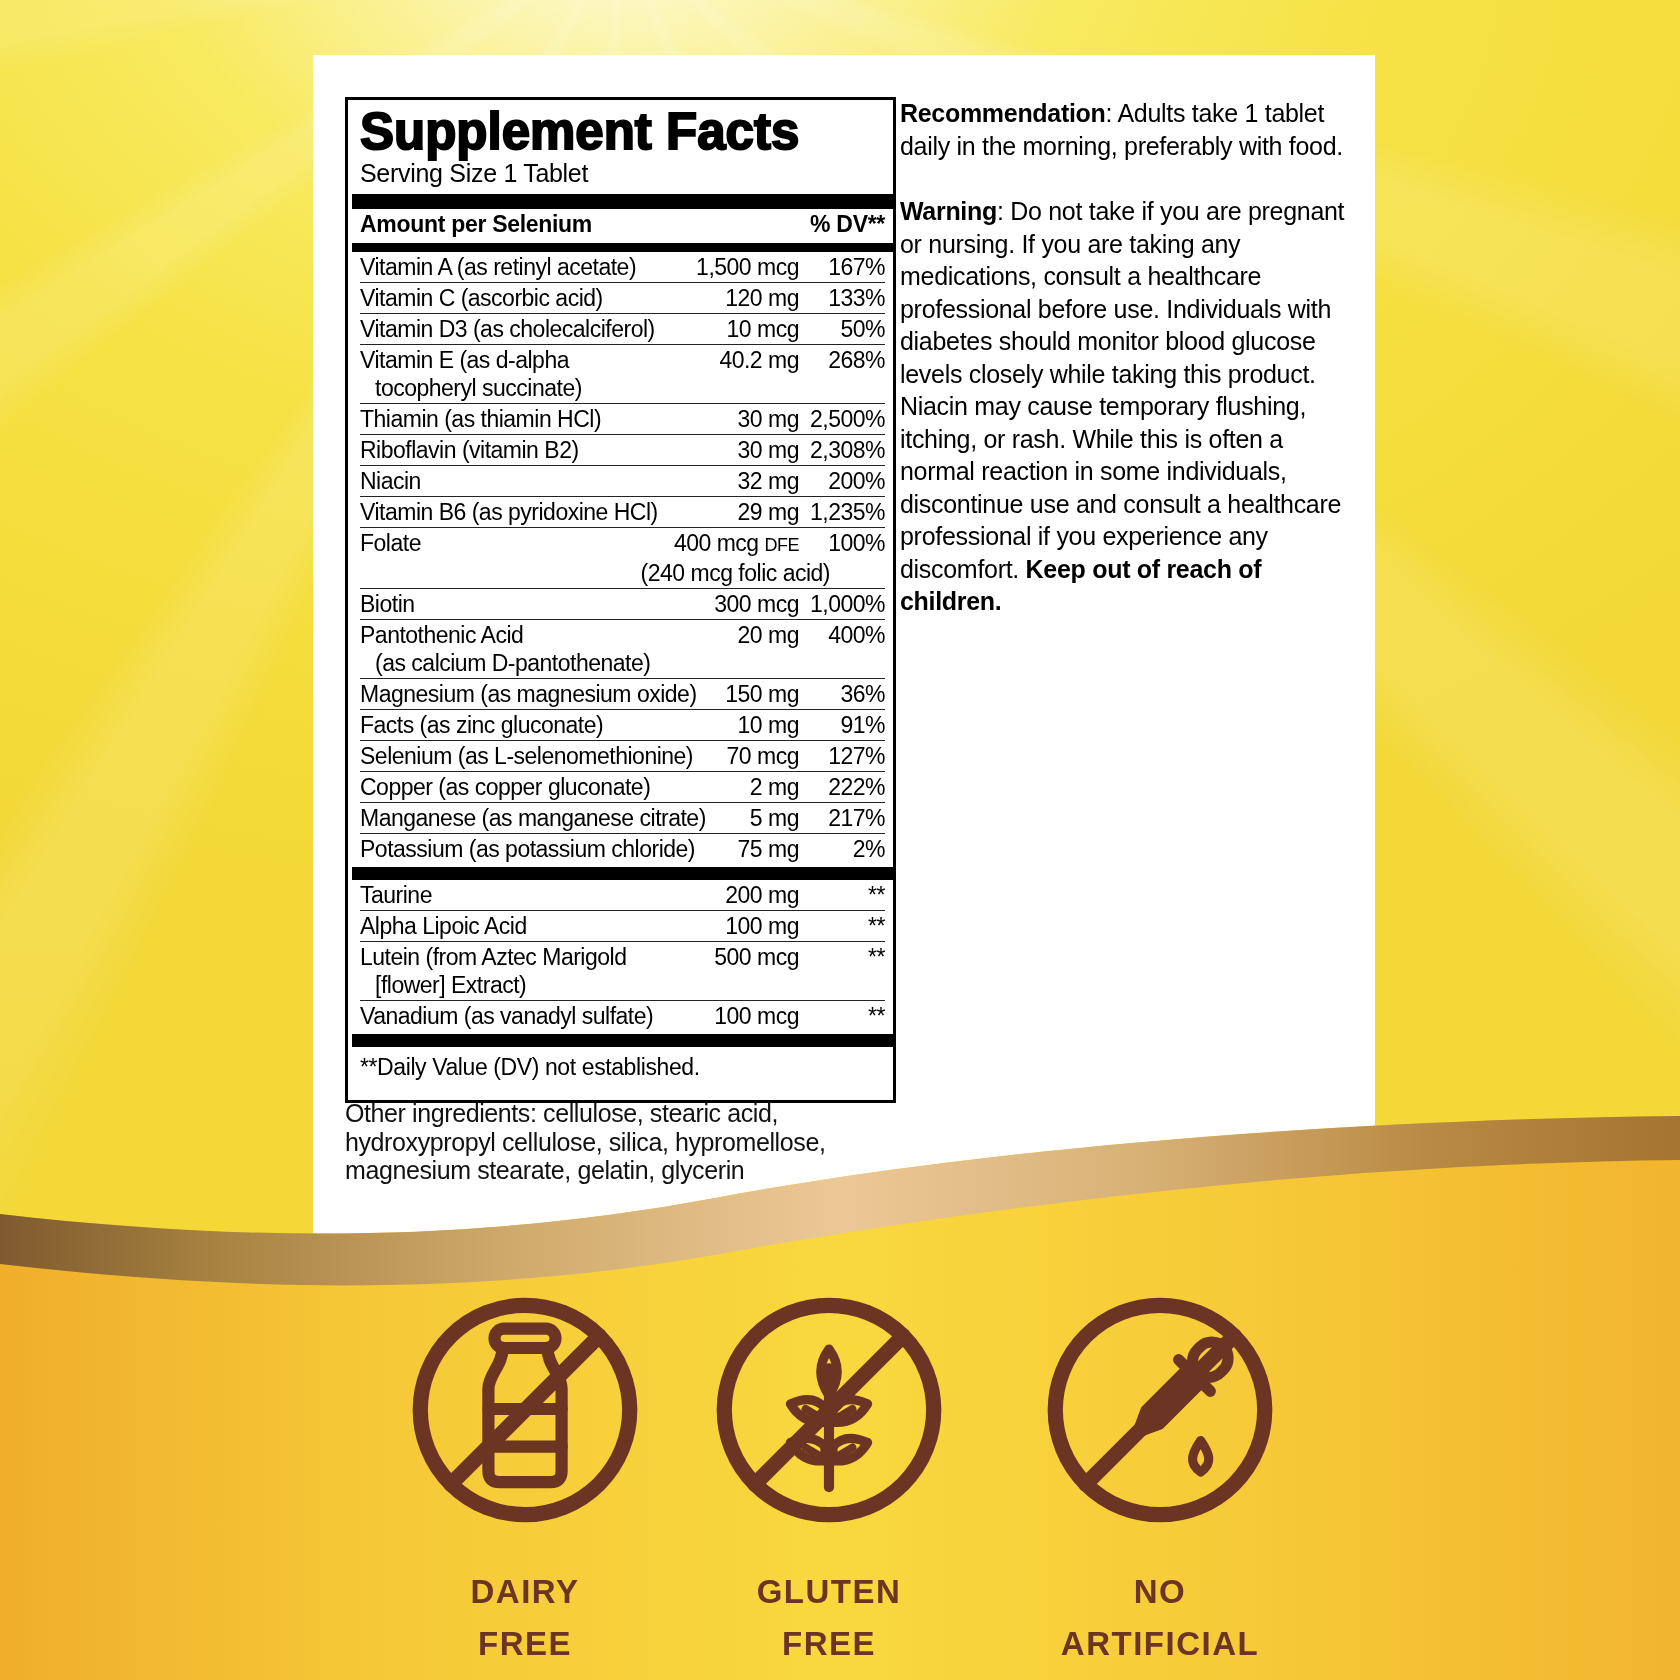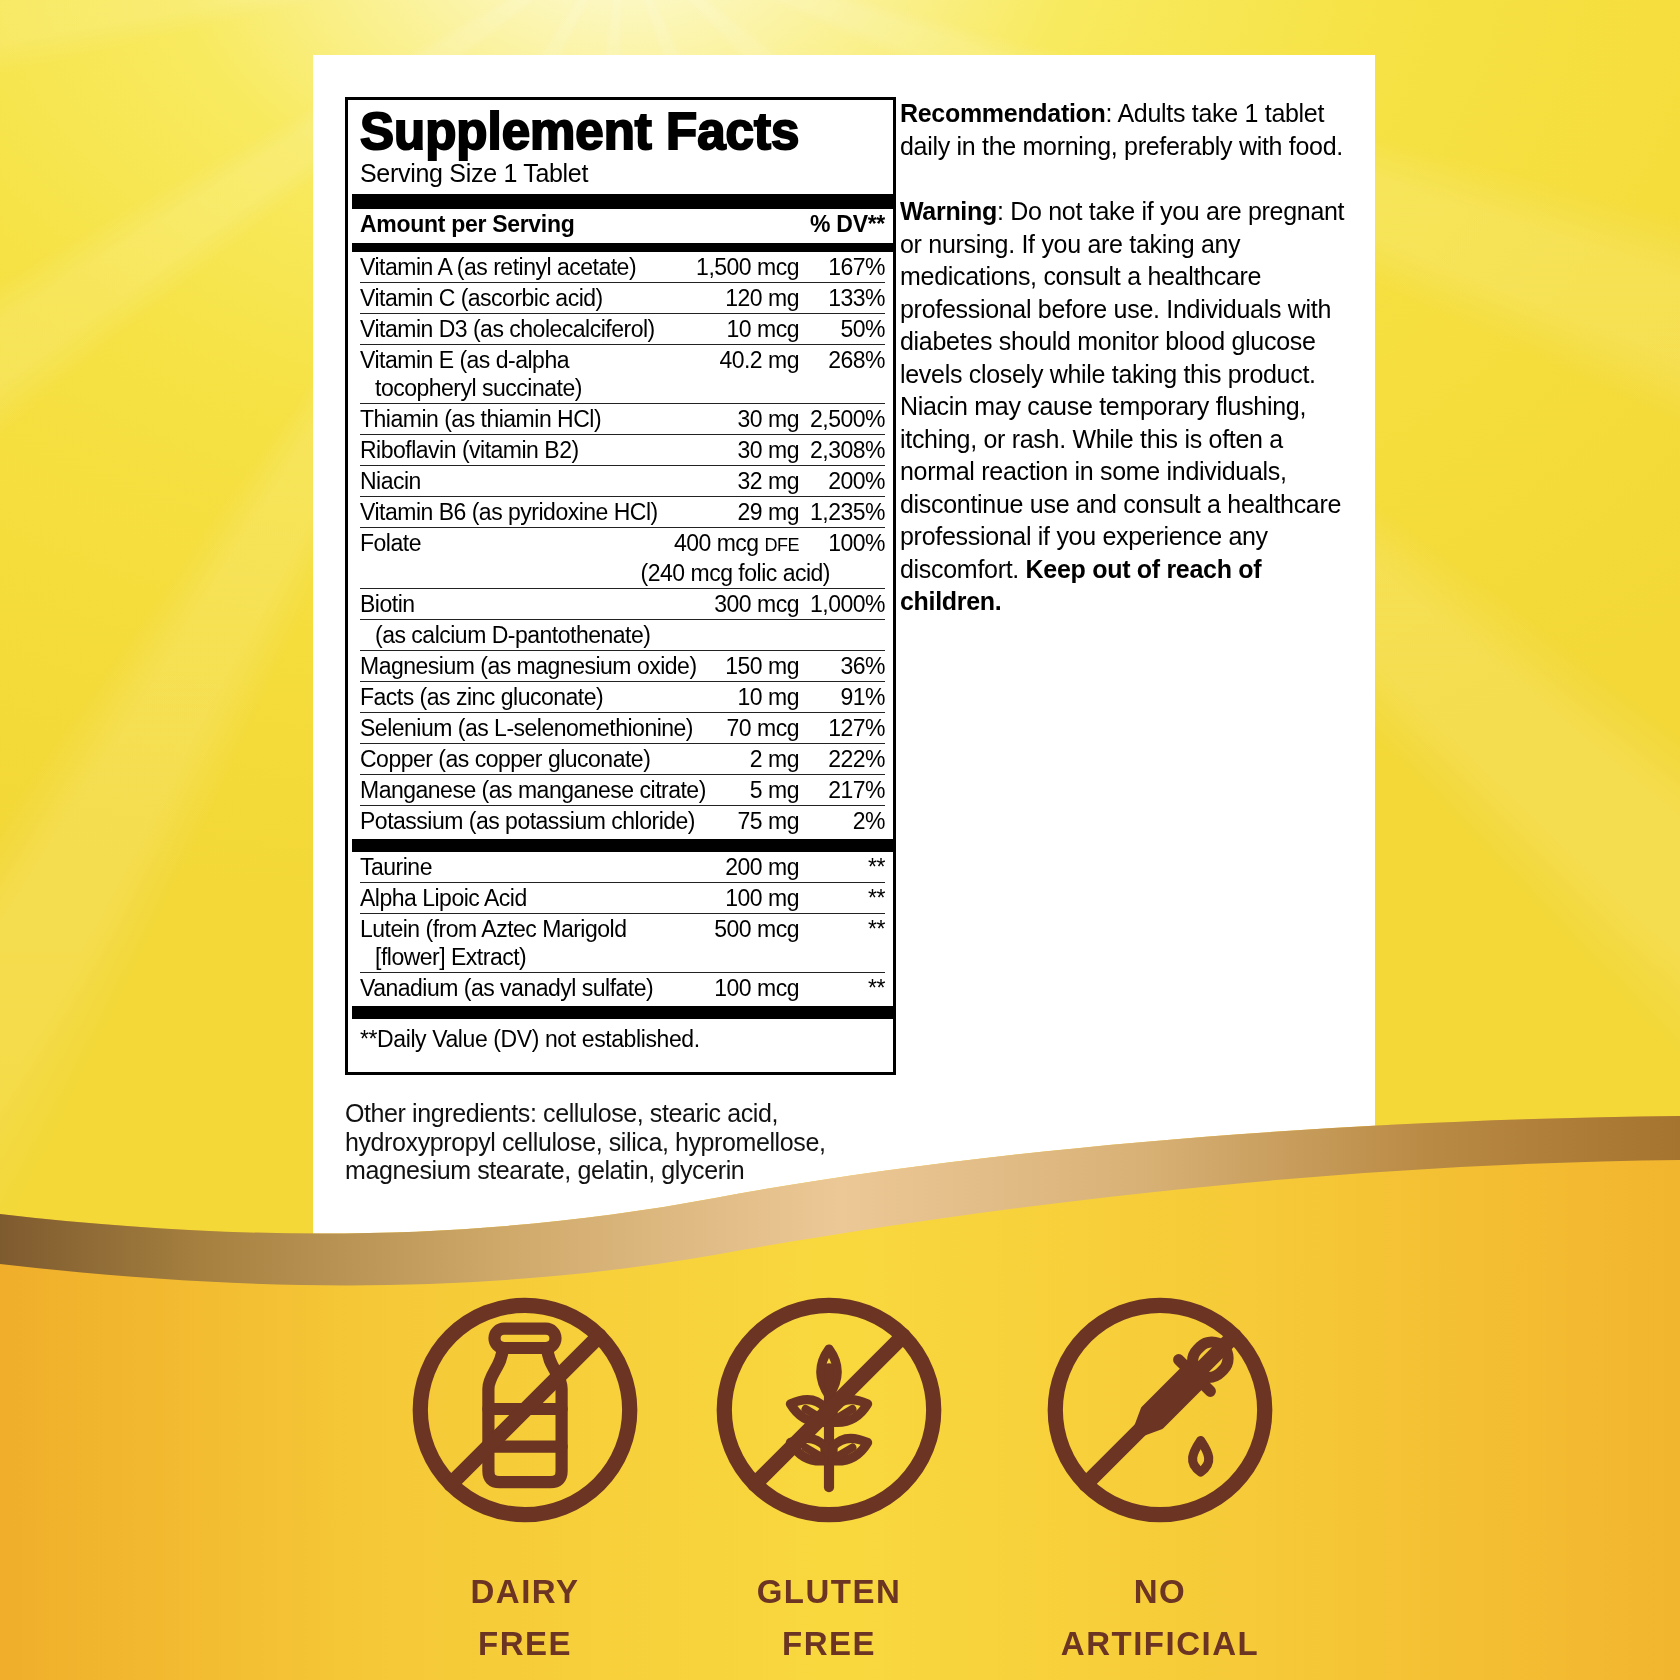--- a/index.html
+++ b/index.html
@@ -57,21 +57,21 @@
 <div id="stage">
   <div id="rays"></div>
 
   <div id="panel">
 
     <div id="sf">
       <div id="sf-title">Supplement Facts</div>
       <div id="sf-serving">Serving Size 1 Tablet</div>
       <div class="sf-bar hb1"></div>
       <div id="sf-head">
-        <span class="hl">Amount per Serving</span>
+        <span class="hl">Amount per Selenium</span>
         <span>% DV**</span>
       </div>
       <div class="sf-bar hb2"></div>
       <div id="sf-rows">
           <div class="sf-row">
             <div class="rm">
               <span class="nm">Vitamin A (as retinyl acetate)</span>
               <span class="amt">1,500 mcg</span>
               <span class="dv">167%</span>
             </div>
@@ -135,20 +135,25 @@
             <div class="amt2">(240 mcg folic acid)</div>
           </div>
           <div class="sf-row bt">
             <div class="rm">
               <span class="nm">Biotin</span>
               <span class="amt">300 mcg</span>
               <span class="dv">1,000%</span>
             </div>
           </div>
           <div class="sf-row bt">
+            <div class="rm">
+              <span class="nm">Pantothenic Acid</span>
+              <span class="amt">20 mg</span>
+              <span class="dv">400%</span>
+            </div>
             <div class="nm2">(as calcium D-pantothenate)</div>
           </div>
           <div class="sf-row bt">
             <div class="rm">
               <span class="nm">Magnesium (as magnesium oxide)</span>
               <span class="amt">150 mg</span>
               <span class="dv">36%</span>
             </div>
           </div>
           <div class="sf-row bt">

